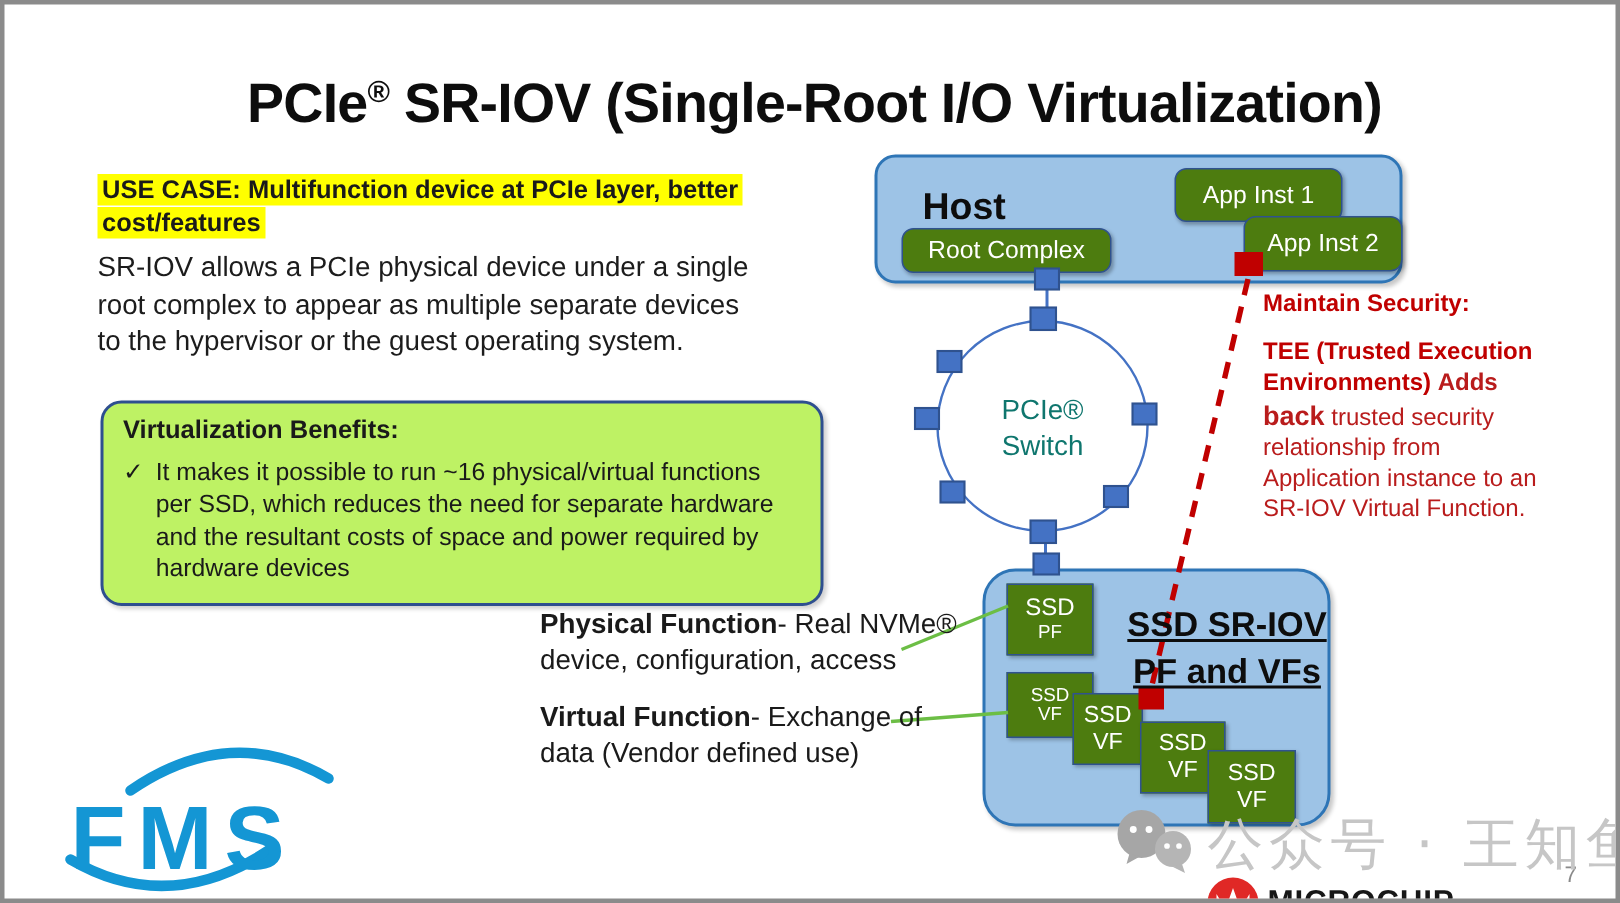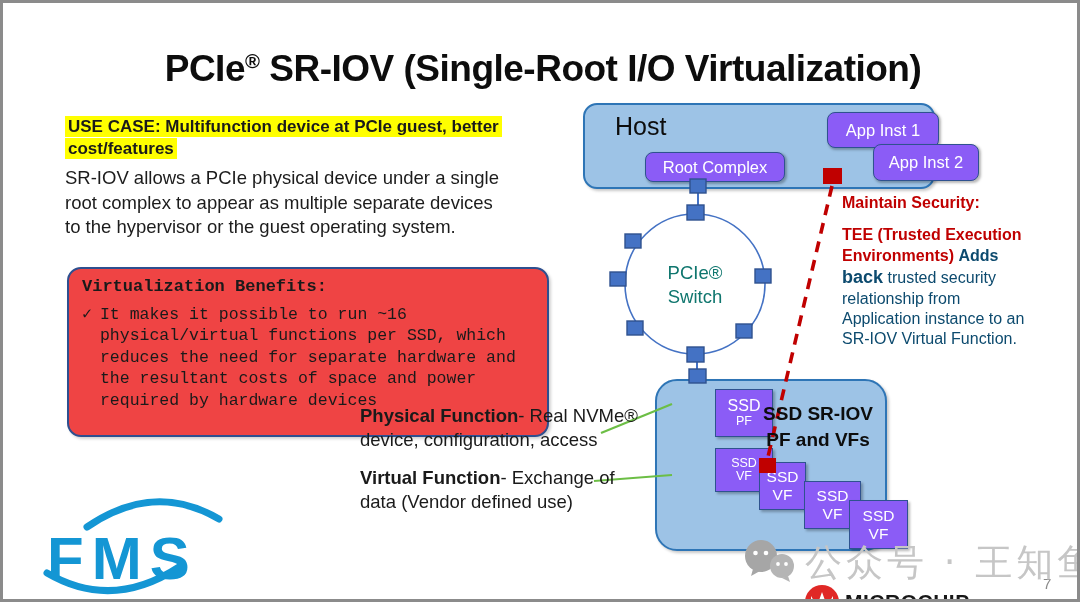--- a/index.html
+++ b/index.html
@@ -14,37 +14,37 @@
     left:0;top:20px;width:1080px;text-align:center;
     font-size:37px;font-weight:700;color:#0d0d0d;letter-spacing:-0.5px;z-index:3;
   }
   .title sup{font-size:0.55em;}
   
   .usecase{left:62px;top:113px;width:452px;font-size:17px;font-weight:700;line-height:1.3;z-index:3;}
   .usecase .hl{background:#ffff00;padding:1px 3px;-webkit-box-decoration-break:clone;box-decoration-break:clone;}
   .intro{left:62px;top:163px;width:448px;font-size:18.5px;line-height:1.33;color:#1c1c1c;z-index:3;}
   .benefits{
     left:64px;top:264px;width:482px;box-sizing:border-box;
-    background:#ef4444;border:2px solid #2e4f8f;border-radius:14px;
-    padding:8px 13px 24px 13px;z-index:1;box-shadow:2px 2px 3px rgba(0,0,0,0.18);font-family:Liberation Mono, monospace;
+    background:#bef264;border:2px solid #2e4f8f;border-radius:14px;
+    padding:8px 13px 11px 13px;z-index:1;box-shadow:2px 2px 3px rgba(0,0,0,0.18);
   }
   .benefits-title{font-size:17px;font-weight:700;margin-bottom:8px;}
   .benefits-item{display:flex;font-size:16.5px;line-height:1.3;}
   .benefits-item .check{margin-right:8px;flex:0 0 auto;}
   
   .bigbox{
     background:#9dc3e6;border:2.5px solid #2e75b6;box-sizing:border-box;
     box-shadow:2px 2px 3px rgba(0,0,0,0.22);z-index:1;
   }
   .host{left:580px;top:100px;width:352px;height:86px;border-radius:14px;}
-  .host-label{left:612px;top:109px;font-size:25px;font-weight:400;color:#0d0d0d;z-index:3;}
+  .host-label{left:612px;top:121px;font-size:25px;font-weight:700;color:#0d0d0d;z-index:3;}
   .node{
-    background:#8b5cf6;border:1.5px solid #2f528f;box-sizing:border-box;color:#ffffff;
+    background:#4d7c0f;border:1.5px solid #2f528f;box-sizing:border-box;color:#ffffff;
     display:flex;align-items:center;justify-content:center;text-align:center;
-    z-index:1;box-shadow:1.5px 1.5px 2.5px rgba(0,0,0,0.28);margin-left:44px;
+    z-index:1;box-shadow:1.5px 1.5px 2.5px rgba(0,0,0,0.28);
   }
   .rounded{border-radius:8px;}
   .root-complex{left:598px;top:149px;width:140px;height:30px;font-size:16.5px;}
   .app1{left:780px;top:109px;width:112px;height:36px;font-size:16.5px;z-index:1;}
   .app2{left:826px;top:141px;width:106px;height:37px;font-size:16.5px;z-index:1;}
   .switch-label{
     left:632px;top:258px;width:120px;text-align:center;font-size:18.5px;line-height:1.3;
     color:#0f766e;z-index:3;
   }
   .ssd-container{left:652px;top:376px;width:232px;height:172px;border-radius:22px;}
@@ -52,28 +52,28 @@
   .pf-box{left:668px;top:386px;width:58px;height:48px;}
   .pf-box .l1{font-size:16px;}
   .pf-box .l2{font-size:12.5px;}
   .vf1{left:668px;top:445px;width:58px;height:44px;}
   .vf1 .l1,.vf1 .l2{font-size:12.5px;}
   .vf2{left:712px;top:459px;width:47px;height:48px;}
   .vf3{left:757px;top:478px;width:57px;height:48px;}
   .vf4{left:802px;top:497px;width:59px;height:49px;}
   .vf2 .l1,.vf2 .l2,.vf3 .l1,.vf3 .l2,.vf4 .l1,.vf4 .l2{font-size:15.5px;line-height:1.15;}
   .ssd-group-title{
-    left:740px;top:398px;width:150px;text-align:center;font-size:19px;font-weight:700;
-    line-height:1.35;color:#0d0d0d;z-index:3;
+    left:740px;top:398px;width:150px;text-align:center;font-size:23px;font-weight:700;
+    line-height:1.35;color:#0d0d0d;z-index:3;text-decoration:underline;
   }
   
   .security{left:839px;top:190px;width:200px;font-size:16px;line-height:1.27;z-index:3;}
   .security .head{color:#c00000;font-weight:700;margin-bottom:12px;}
   .security .tee{color:#c00000;font-weight:700;}
-  .security .body{color:#0c4a6e;}
+  .security .body{color:#b91c1c;}
   .security .body b{font-weight:700;}
   .security .body .big{font-size:18px;}
   
   .fn{font-size:18.5px;line-height:1.3;z-index:3;color:#1a1a1a;}
   .fn-phys{left:357px;top:401px;width:310px;}
   .fn-virt{left:357px;top:463px;width:265px;}
   
   .overlay{left:0;top:0;width:1080px;height:602px;z-index:2;pointer-events:none;}
   
   .fms{left:26px;top:490px;z-index:3;}
@@ -84,21 +84,21 @@
   }
   .microchip{left:800px;top:580px;z-index:4;display:flex;align-items:center;}
   .microchip-word{font-size:21px;font-weight:700;color:#171717;letter-spacing:0.5px;margin-left:4px;}
   .pagenum{left:1040px;top:572px;font-size:15px;color:#8a8a8a;z-index:3;}
 </style>
 </head>
 <body>
 
 <h1 class="abs title"><span>PCIe</span><sup>®</sup><span> SR-IOV (Single-Root I/O Virtualization)</span></h1>
 
-<div class="abs usecase"><span class="hl">USE CASE: Multifunction device at PCIe guest, better cost/features</span></div>
+<div class="abs usecase"><span class="hl">USE CASE: Multifunction device at PCIe layer, better cost/features</span></div>
 
 <div class="abs intro">SR-IOV allows a PCIe physical device under a single root complex to appear as multiple separate devices to the hypervisor or the guest operating system.</div>
 
 <div class="abs benefits">
   <div class="benefits-title">Virtualization Benefits:</div>
   <div class="benefits-item">
     <span class="check">✓</span>
     <span>It makes it possible to run ~16 physical/virtual functions per SSD, which reduces the need for separate hardware and the resultant costs of space and power required by hardware devices</span>
   </div>
 </div>

